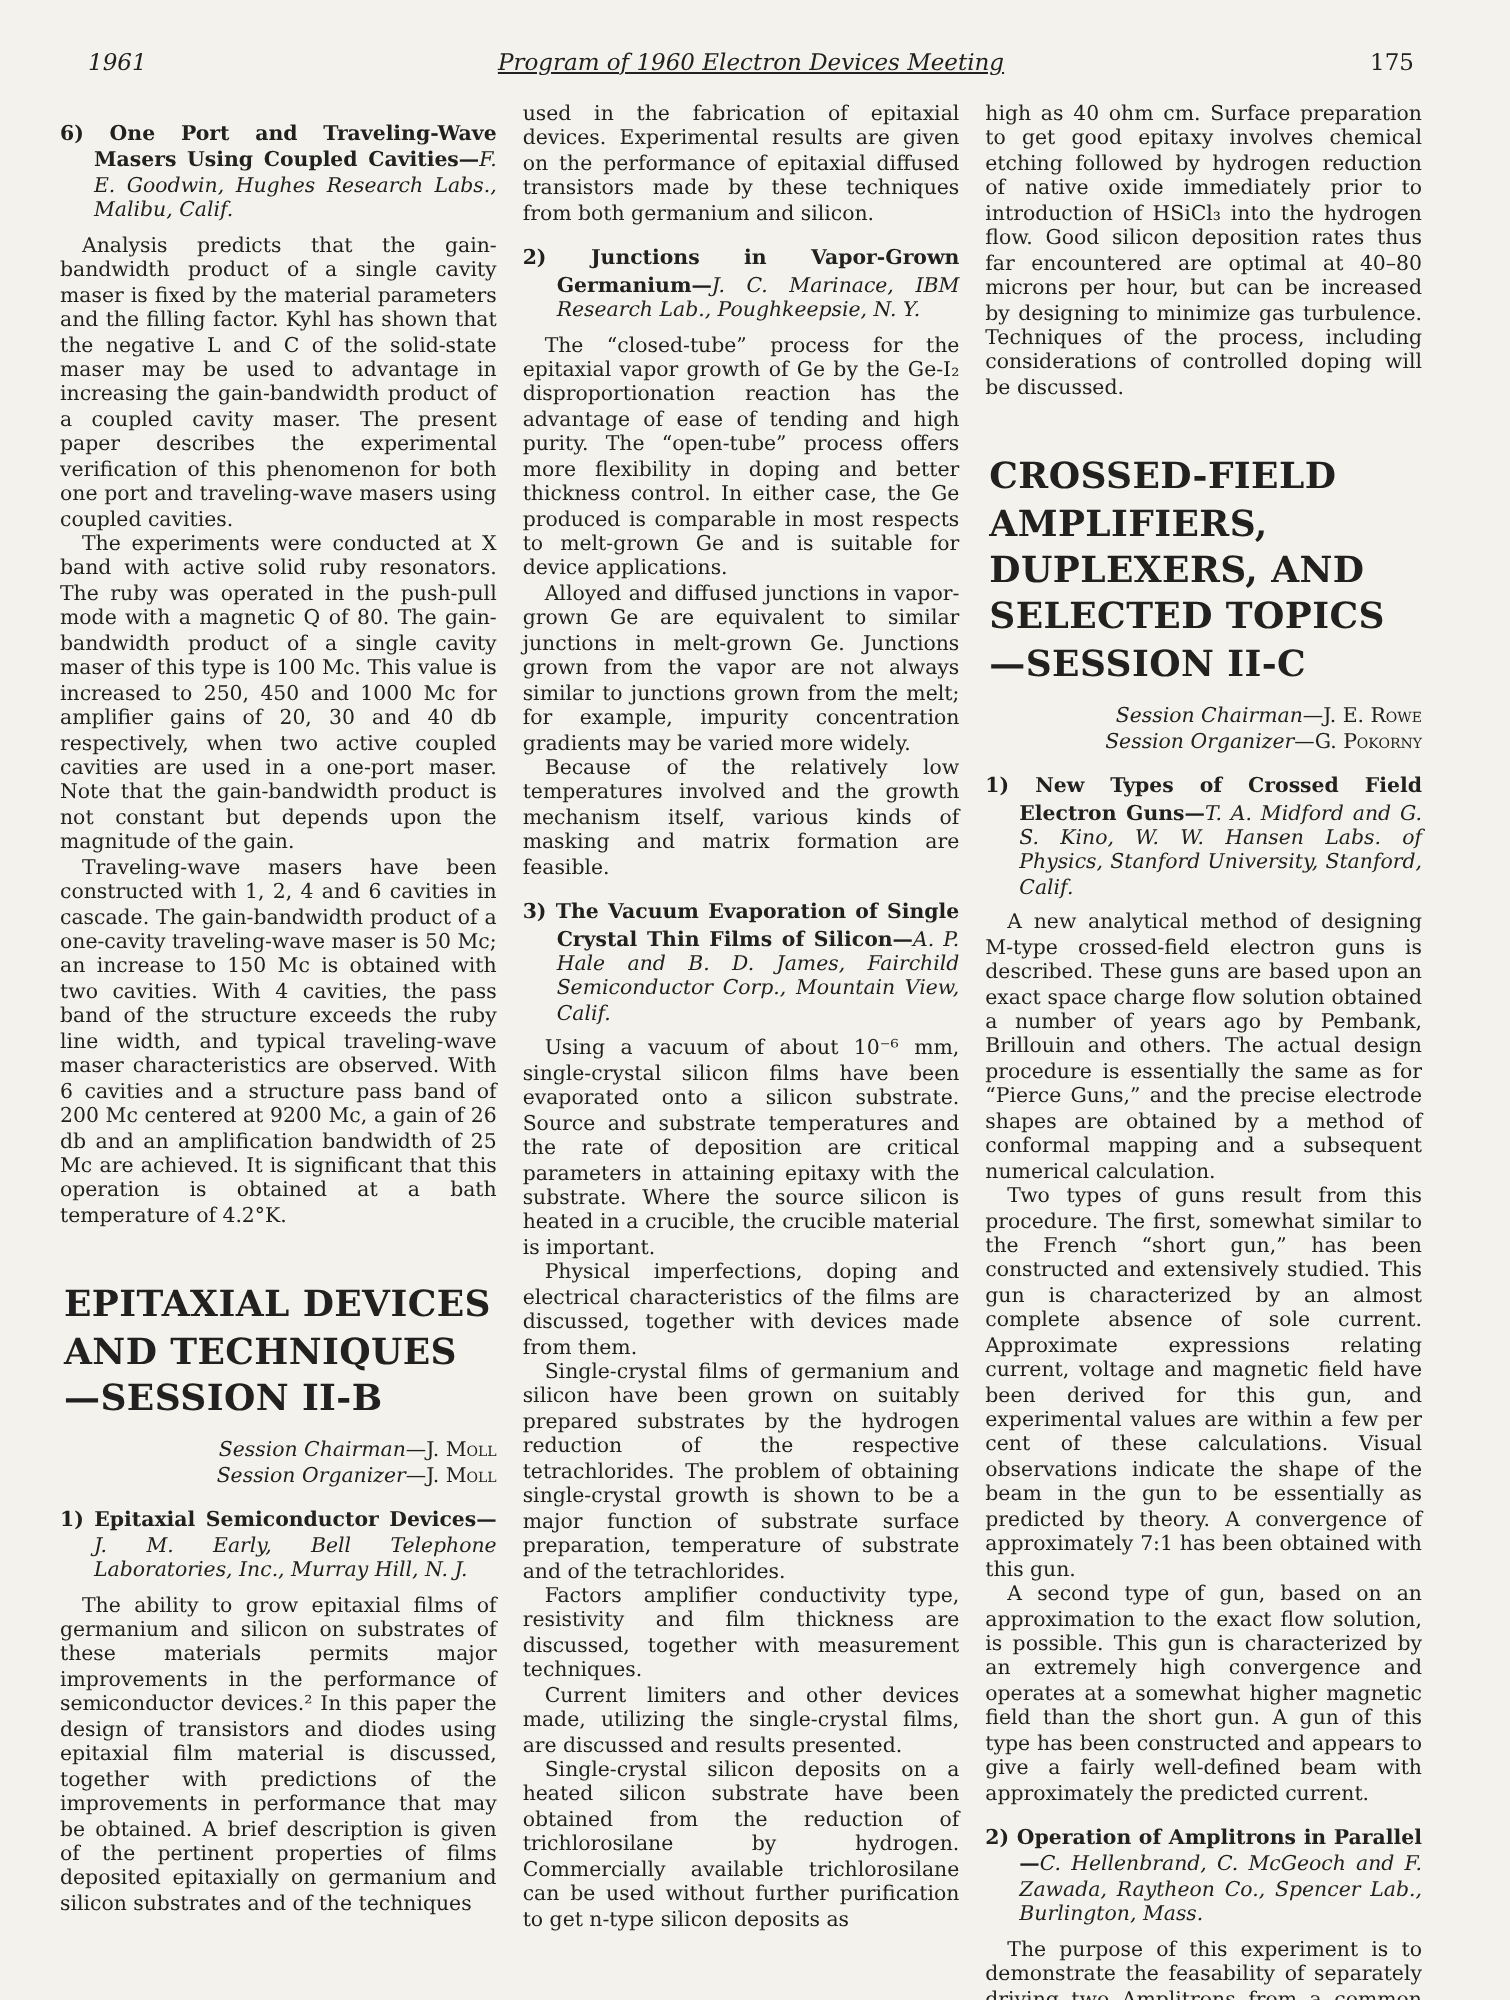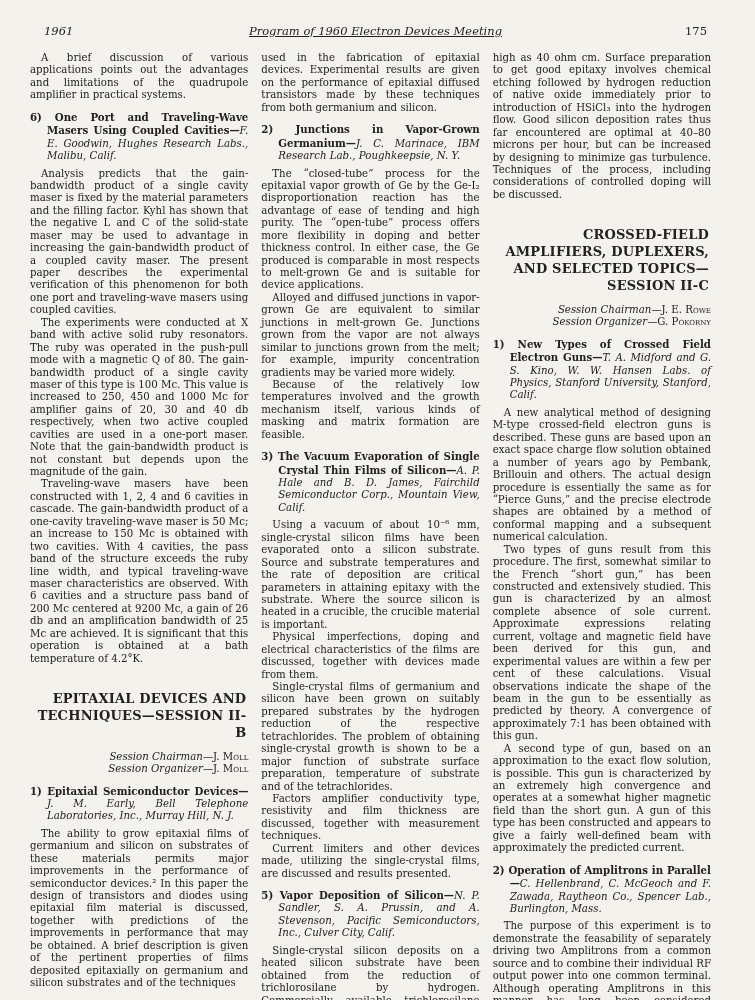--- a/index.html
+++ b/index.html
@@ -42,23 +42,23 @@
   .para.flush{text-indent:0;}
   .item{
     margin:9px 0 5px 0;
     padding-left:17px;
     text-indent:-17px;
   }
   .item .inum{font-weight:bold;}
   .item b{font-weight:bold;}
   .item i{font-style:italic;}
   .sect{
-    font-size:13px;
+    font-size:18px;
     font-weight:bold;
-    text-align:right;
+    text-align:left;
     line-height:1.3;
     letter-spacing:.2px;
     margin:26px 2px 9px 2px;
     text-indent:0;
   }
   .sess{
     margin:0;
     text-align:right;
     text-indent:0;
   }
@@ -70,21 +70,20 @@
 <body>
 
 <div class="page">
   <header class="pagehead">
     <span class="year">1961</span>
     <span class="runtitle">Program of 1960 Electron Devices Meeting</span>
     <span class="pagenum">175</span>
   </header>
   <main class="cols">
     <section class="col">
-        <p class="para">A brief discussion of various applications points out the advantages and limitations of the quadrupole amplifier in practical systems.</p>
         <div class="item"><span class="inum">6) </span><b>One Port and Traveling-Wave Masers Using Coupled Cavities—</b><i>F. E. Goodwin, Hughes Research Labs., Malibu, Calif.</i></div>
         <p class="para">Analysis predicts that the gain-bandwidth product of a single cavity maser is fixed by the material parameters and the filling factor. Kyhl has shown that the negative L and C of the solid-state maser may be used to advantage in increasing the gain-bandwidth product of a coupled cavity maser. The present paper describes the experimental verification of this phenomenon for both one port and traveling-wave masers using coupled cavities.</p>
         <p class="para">The experiments were conducted at X band with active solid ruby resonators. The ruby was operated in the push-pull mode with a magnetic Q of 80. The gain-bandwidth product of a single cavity maser of this type is 100 Mc. This value is increased to 250, 450 and 1000 Mc for amplifier gains of 20, 30 and 40 db respectively, when two active coupled cavities are used in a one-port maser. Note that the gain-bandwidth product is not constant but depends upon the magnitude of the gain.</p>
         <p class="para">Traveling-wave masers have been constructed with 1, 2, 4 and 6 cavities in cascade. The gain-bandwidth product of a one-cavity traveling-wave maser is 50 Mc; an increase to 150 Mc is obtained with two cavities. With 4 cavities, the pass band of the structure exceeds the ruby line width, and typical traveling-wave maser characteristics are observed. With 6 cavities and a structure pass band of 200 Mc centered at 9200 Mc, a gain of 26 db and an amplification bandwidth of 25 Mc are achieved. It is significant that this operation is obtained at a bath temperature of 4.2°K.</p>
         <h2 class="sect">EPITAXIAL DEVICES AND TECHNIQUES—SESSION II-B</h2>
         <p class="sess"><i>Session Chairman</i><span class="sc">—J. Moll</span></p>
         <p class="sess"><i>Session Organizer</i><span class="sc">—J. Moll</span></p>
         <div class="item"><span class="inum">1) </span><b>Epitaxial Semiconductor Devices—</b><i>J. M. Early, Bell Telephone Laboratories, Inc., Murray Hill, N. J.</i></div>
         <p class="para">The ability to grow epitaxial films of germanium and silicon on substrates of these materials permits major improvements in the performance of semiconductor devices.² In this paper the design of transistors and diodes using epitaxial film material is discussed, together with predictions of the improvements in performance that may be obtained. A brief description is given of the pertinent properties of films deposited epitaxially on germanium and silicon substrates and of the techniques</p>
       </section>
@@ -93,21 +92,20 @@
         <div class="item"><span class="inum">2) </span><b>Junctions in Vapor-Grown Germanium—</b><i>J. C. Marinace, IBM Research Lab., Poughkeepsie, N. Y.</i></div>
         <p class="para">The “closed-tube” process for the epitaxial vapor growth of Ge by the Ge-I₂ disproportionation reaction has the advantage of ease of tending and high purity. The “open-tube” process offers more flexibility in doping and better thickness control. In either case, the Ge produced is comparable in most respects to melt-grown Ge and is suitable for device applications.</p>
         <p class="para">Alloyed and diffused junctions in vapor-grown Ge are equivalent to similar junctions in melt-grown Ge. Junctions grown from the vapor are not always similar to junctions grown from the melt; for example, impurity concentration gradients may be varied more widely.</p>
         <p class="para">Because of the relatively low temperatures involved and the growth mechanism itself, various kinds of masking and matrix formation are feasible.</p>
         <div class="item"><span class="inum">3) </span><b>The Vacuum Evaporation of Single Crystal Thin Films of Silicon—</b><i>A. P. Hale and B. D. James, Fairchild Semiconductor Corp., Mountain View, Calif.</i></div>
         <p class="para">Using a vacuum of about 10⁻⁶ mm, single-crystal silicon films have been evaporated onto a silicon substrate. Source and substrate temperatures and the rate of deposition are critical parameters in attaining epitaxy with the substrate. Where the source silicon is heated in a crucible, the crucible material is important.</p>
         <p class="para">Physical imperfections, doping and electrical characteristics of the films are discussed, together with devices made from them.</p>
         <p class="para">Single-crystal films of germanium and silicon have been grown on suitably prepared substrates by the hydrogen reduction of the respective tetrachlorides. The problem of obtaining single-crystal growth is shown to be a major function of substrate surface preparation, temperature of substrate and of the tetrachlorides.</p>
         <p class="para">Factors amplifier conductivity type, resistivity and film thickness are discussed, together with measurement techniques.</p>
         <p class="para">Current limiters and other devices made, utilizing the single-crystal films, are discussed and results presented.</p>
-        <div class="item"><span class="inum">5) </span><b>Vapor Deposition of Silicon—</b><i>N. P. Sandler, S. A. Prussin, and A. Stevenson, Pacific Semiconductors, Inc., Culver City, Calif.</i></div>
         <p class="para">Single-crystal silicon deposits on a heated silicon substrate have been obtained from the reduction of trichlorosilane by hydrogen. Commercially available trichlorosilane can be used without further purification to get n-type silicon deposits as</p>
       </section>
     <section class="col">
         <p class="para flush">high as 40 ohm cm. Surface preparation to get good epitaxy involves chemical etching followed by hydrogen reduction of native oxide immediately prior to introduction of HSiCl₃ into the hydrogen flow. Good silicon deposition rates thus far encountered are optimal at 40–80 microns per hour, but can be increased by designing to minimize gas turbulence. Techniques of the process, including considerations of controlled doping will be discussed.</p>
         <h2 class="sect">CROSSED-FIELD AMPLIFIERS, DUPLEXERS, AND SELECTED TOPICS—SESSION II-C</h2>
         <p class="sess"><i>Session Chairman</i><span class="sc">—J. E. Rowe</span></p>
         <p class="sess"><i>Session Organizer</i><span class="sc">—G. Pokorny</span></p>
         <div class="item"><span class="inum">1) </span><b>New Types of Crossed Field Electron Guns—</b><i>T. A. Midford and G. S. Kino, W. W. Hansen Labs. of Physics, Stanford University, Stanford, Calif.</i></div>
         <p class="para">A new analytical method of designing M-type crossed-field electron guns is described. These guns are based upon an exact space charge flow solution obtained a number of years ago by Pembank, Brillouin and others. The actual design procedure is essentially the same as for “Pierce Guns,” and the precise electrode shapes are obtained by a method of conformal mapping and a subsequent numerical calculation.</p>
         <p class="para">Two types of guns result from this procedure. The first, somewhat similar to the French “short gun,” has been constructed and extensively studied. This gun is characterized by an almost complete absence of sole current. Approximate expressions relating current, voltage and magnetic field have been derived for this gun, and experimental values are within a few per cent of these calculations. Visual observations indicate the shape of the beam in the gun to be essentially as predicted by theory. A convergence of approximately 7:1 has been obtained with this gun.</p>

